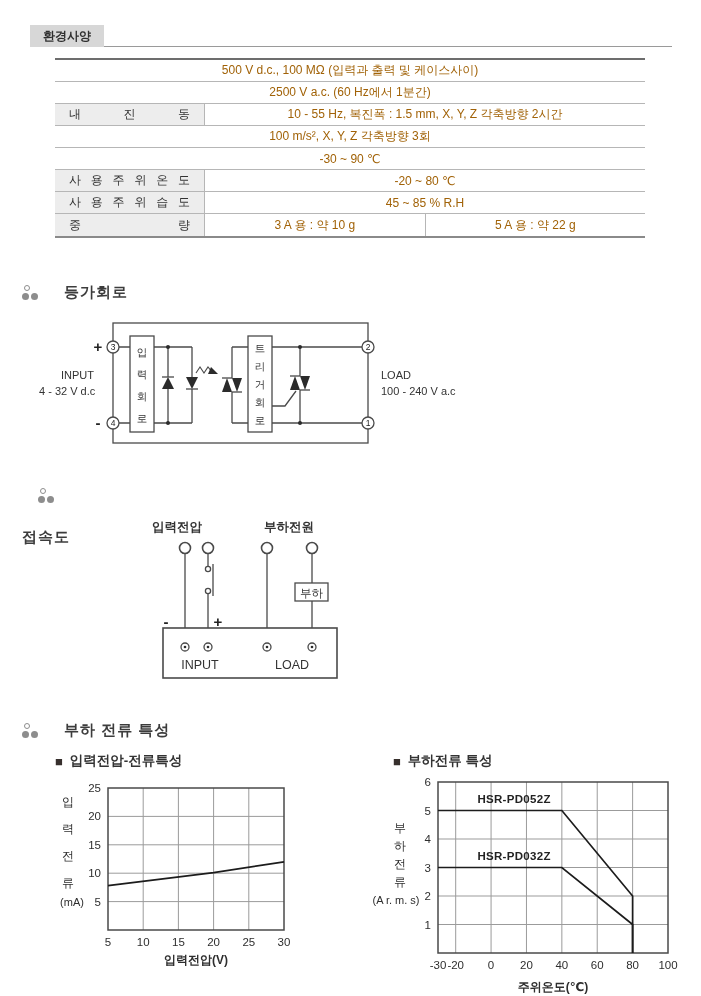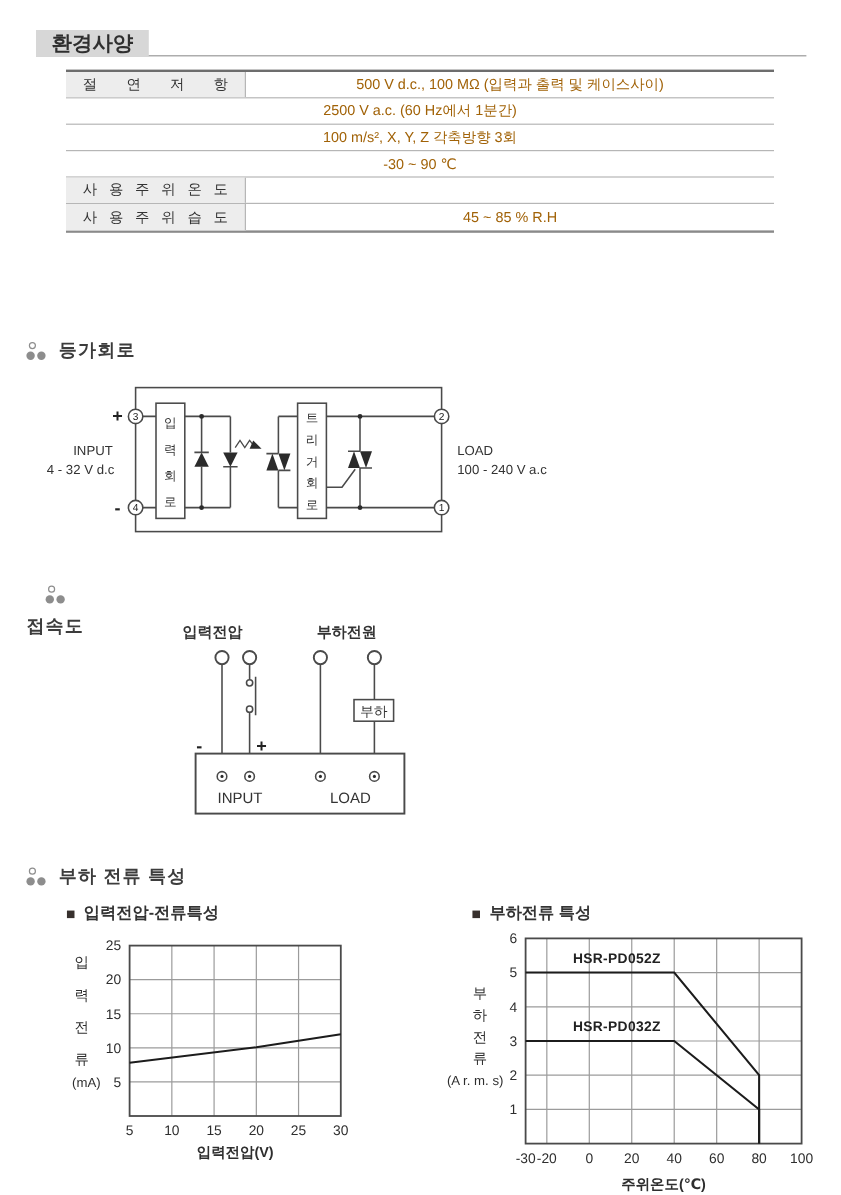--- a/index.html
+++ b/index.html
@@ -1,36 +1,36 @@
 <!DOCTYPE html>
 <html><head>
 <meta charset="utf-8">
 <style>
   * { margin:0; padding:0; box-sizing:border-box; }
   body { background:#fff; font-family:"Liberation Sans","DejaVu Sans",sans-serif; }
   .page { position:relative; width:701px; height:996px; background:#ffffff; overflow:hidden; color:#3a3a3a; }
 
   
   .tab-rule { position:absolute; left:30px; top:25px; width:642px; border-bottom:1px solid #9a9a9a; height:22px; }
-  .tab { display:inline-block; background:#d7d7d7; color:#2f2f2f; font-weight:bold; font-size:17px;
+  .tab { display:inline-block; background:#d7d7d7; color:#2f2f2f; font-weight:bold; font-size:12px;
          padding:4px 13px 3px 13px; line-height:15px; }
 
   
   .spec-table { position:absolute; left:55px; top:58px; width:590px;
                 border-top:2px solid #6d6d6d; border-bottom:2px solid #8a8a8a; font-size:12px; }
   .srow { display:flex; height:22px; border-bottom:1px solid #b6b6b6; align-items:stretch; }
   .srow:last-child { border-bottom:none; }
   .srow .lbl { width:150px; background:#ededed; border-right:1px solid #b6b6b6;
                display:flex; align-items:center; color:#333; }
   .srow .lbl span { display:block; width:100%; padding:0 14px; text-align:justify; text-align-last:justify; }
   .srow .val { flex:1; display:flex; align-items:center; justify-content:center; color:#a16207; }
   .srow .val.split-l { border-right:1px solid #b6b6b6; }
 
   
-  .sec-head { position:absolute; display:flex; align-items:center; gap:10px; }
+  .sec-head { position:absolute; display:flex; align-items:center; gap:25px; }
   .sec-title { font-size:15px; font-weight:bold; color:#3c3c3c; letter-spacing:1px; }
   .tri-dots { position:relative; width:17px; height:15px; flex:0 0 auto; }
   .tri-dots i { position:absolute; width:7px; height:7px; border-radius:50%; background:#8d8d8d; }
   .tri-dots i.hollow { background:#fff; border:1.6px solid #8d8d8d; left:2px; top:0; width:6px; height:6px; }
   .tri-dots i.f1 { left:0; bottom:0; }
   .tri-dots i.f2 { left:9px; bottom:0; }
 
   .sub-head { position:absolute; display:flex; align-items:center; gap:7px;
               font-size:13.5px; font-weight:bold; color:#333; }
   .sub-head .sq { color:#37302d; font-size:13px; line-height:13px; }
@@ -60,44 +60,55 @@
 <body>
 
 <div class="page">
 
   <div class="tab-rule">
     <span class="tab">환경사양</span>
   </div>
 
   <div class="spec-table">
     <div class="srow">
+      <div class="val">500 V d.c., 100 MΩ (입력과 출력 및 케이스사이)</div>
+    </div>
+    <div class="srow">
+      <div class="val">2500 V a.c. (60 Hz에서 1분간)</div>
+    </div>
+    <div class="srow">
       <div class="lbl">
-          <span>절 연 저 항</span>
+          <span>내 진 동</span>
         </div>
-      <div class="val">500 V d.c., 100 MΩ (입력과 출력 및 케이스사이)</div>
-    </div>
-    <div class="srow">
-      <div class="val">2500 V a.c. (60 Hz에서 1분간)</div>
+      <div class="val">10 - 55 Hz, 복진폭 : 1.5 mm, X, Y, Z 각축방향 2시간</div>
     </div>
     <div class="srow">
       <div class="val">100 m/s², X, Y, Z 각축방향 3회</div>
     </div>
     <div class="srow">
       <div class="val">-30 ~ 90 ℃</div>
     </div>
     <div class="srow">
       <div class="lbl">
           <span>사 용 주 위 온 도</span>
         </div>
+      <div class="val">-20 ~ 80 ℃</div>
     </div>
     <div class="srow">
       <div class="lbl">
           <span>사 용 주 위 습 도</span>
         </div>
       <div class="val">45 ~ 85 % R.H</div>
+    </div>
+    <div class="srow">
+      <div class="lbl">
+          <span>중 량</span>
+        </div>
+      <div class="val split-l">3 A 용 : 약 10 g</div>
+      <div class="val">5 A 용 : 약 22 g</div>
     </div>
   </div>
 
   <div class="sec-head" style="left:22px; top:283px;">
     <span class="tri-dots">
         <i class="hollow"></i>
         <i class="f1"></i>
         <i class="f2"></i>
       </span>
     <span class="sec-title">등가회로</span>

